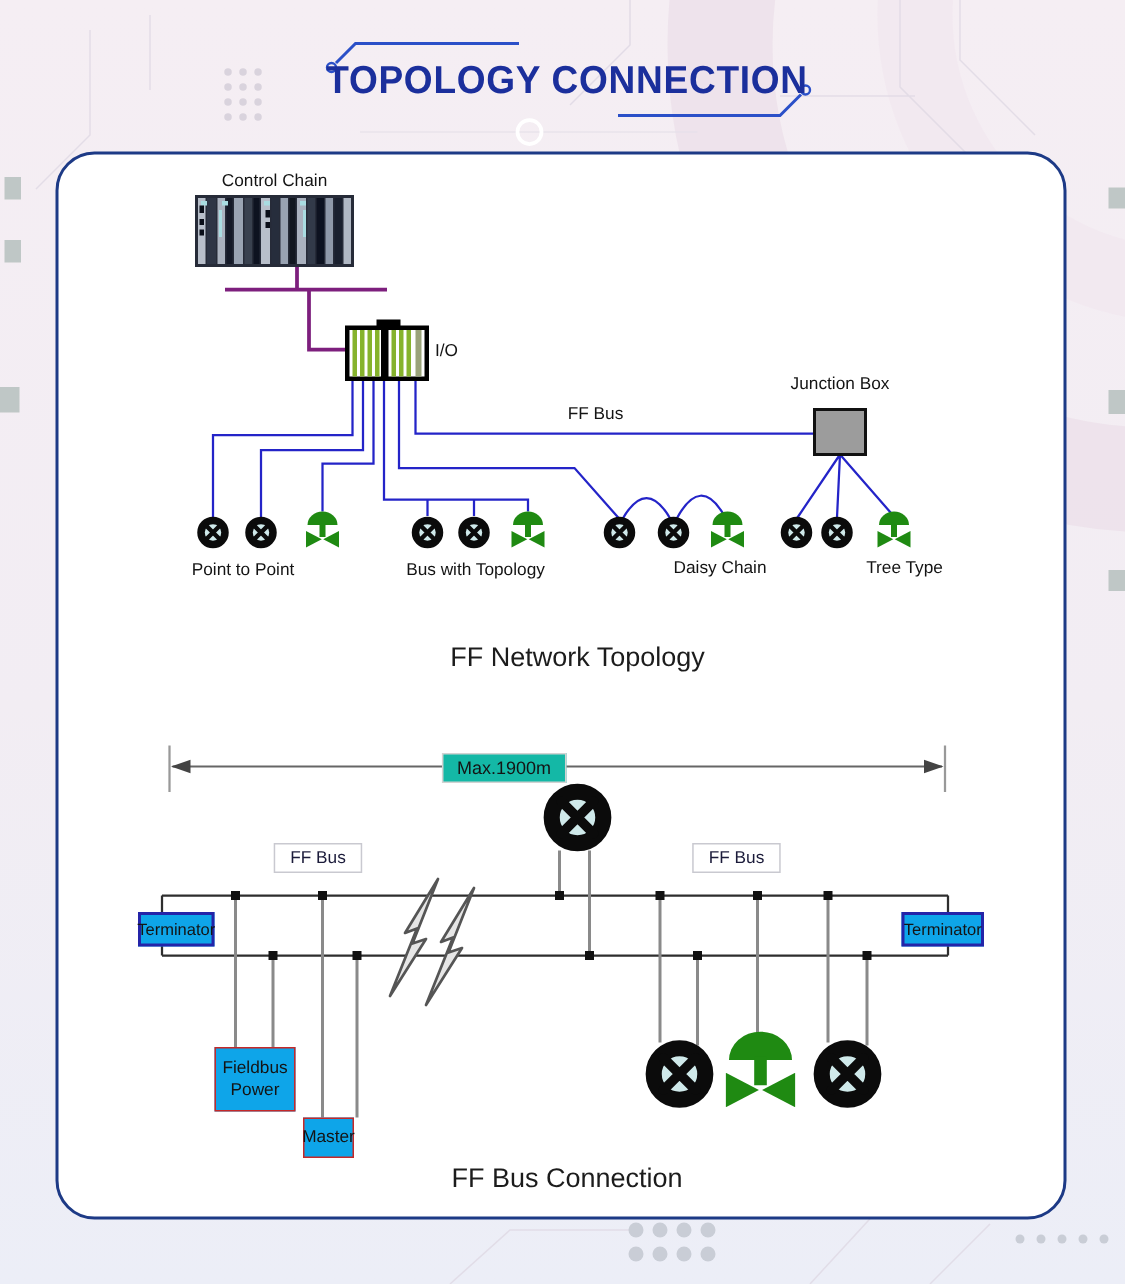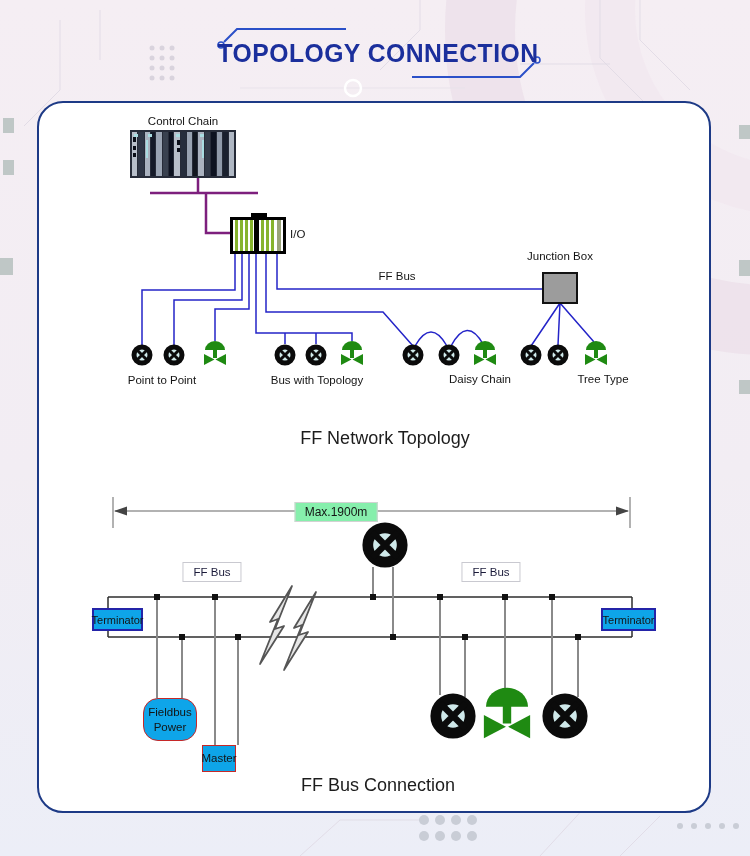--- a/index.html
+++ b/index.html
@@ -27,21 +27,21 @@
     transform:translateX(-50%);line-height:1.15;
   }
   .lbl.leftalign{transform:none;}
   .caption{font-size:18px;color:#1c1c1c;}
   .boxlbl{
     z-index:5;box-sizing:border-box;background:#0ea5e9;
     display:flex;align-items:center;justify-content:center;text-align:center;
     font-size:11px;color:#141414;white-space:nowrap;
   }
   .maxbox{
-    z-index:5;transform:translateX(-50%);background:#86efac;
+    z-index:5;transform:translateX(-50%);background:#14b8a6;
     border:1px solid #d2d2d2;padding:2px 9px;font-size:12px;color:#141414;
     white-space:nowrap;
   }
   .ffbox{
     z-index:5;transform:translateX(-50%);background:#ffffff;
     border:1px solid #c9c9d0;padding:3px 10px;font-size:11.5px;color:#1b1b3a;
     white-space:nowrap;
   }
   .bluebox{border:2px solid #2424a8;}
   .redbox{border:1.5px solid #c62828;font-size:11.5px;white-space:normal;line-height:1.25;}
@@ -278,15 +278,15 @@
 <div class="abs lbl" style="left:317px;top:374px;">Bus with Topology</div>
 <div class="abs lbl" style="left:460px;top:373px;margin-left:20px;">Daisy Chain</div>
 <div class="abs lbl" style="left:560px;top:373px;margin-left:43px;">Tree Type</div>
 <div class="abs lbl caption" style="left:385px;top:428px;">FF Network Topology</div>
 
 <div class="abs maxbox" style="left:336px;top:502px;">Max.1900m</div>
 <div class="abs ffbox" style="left:212px;top:562px;">FF Bus</div>
 <div class="abs ffbox" style="left:491px;top:562px;">FF Bus</div>
 <div class="abs boxlbl bluebox" style="left:92px;top:608px;width:51px;height:23px;">Terminator</div>
 <div class="abs boxlbl bluebox" style="left:601px;top:608px;width:55px;height:23px;">Terminator</div>
-<div class="abs boxlbl redbox" style="left:143px;top:698px;width:54px;height:43px;border-radius:15px;">Fieldbus Power</div>
+<div class="abs boxlbl redbox" style="left:143px;top:698px;width:54px;height:43px;">Fieldbus Power</div>
 <div class="abs boxlbl redbox" style="left:202px;top:745px;width:34px;height:27px;">Master</div>
 <div class="abs lbl caption" style="left:378px;top:775px;">FF Bus Connection</div>
 
 </body></html>

